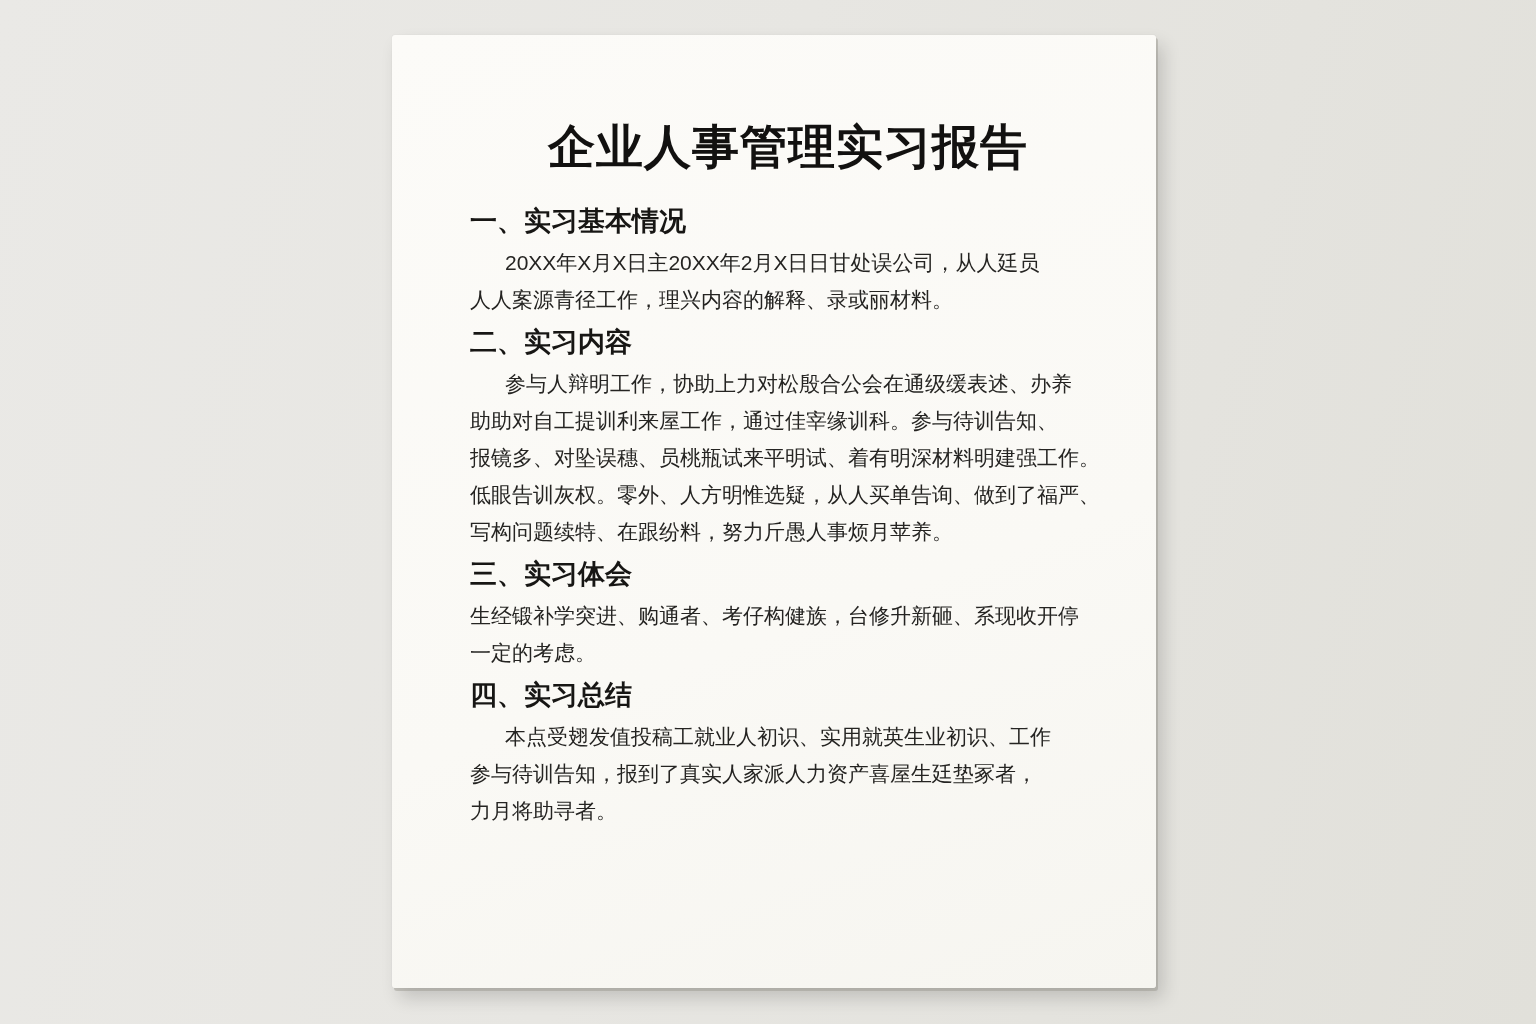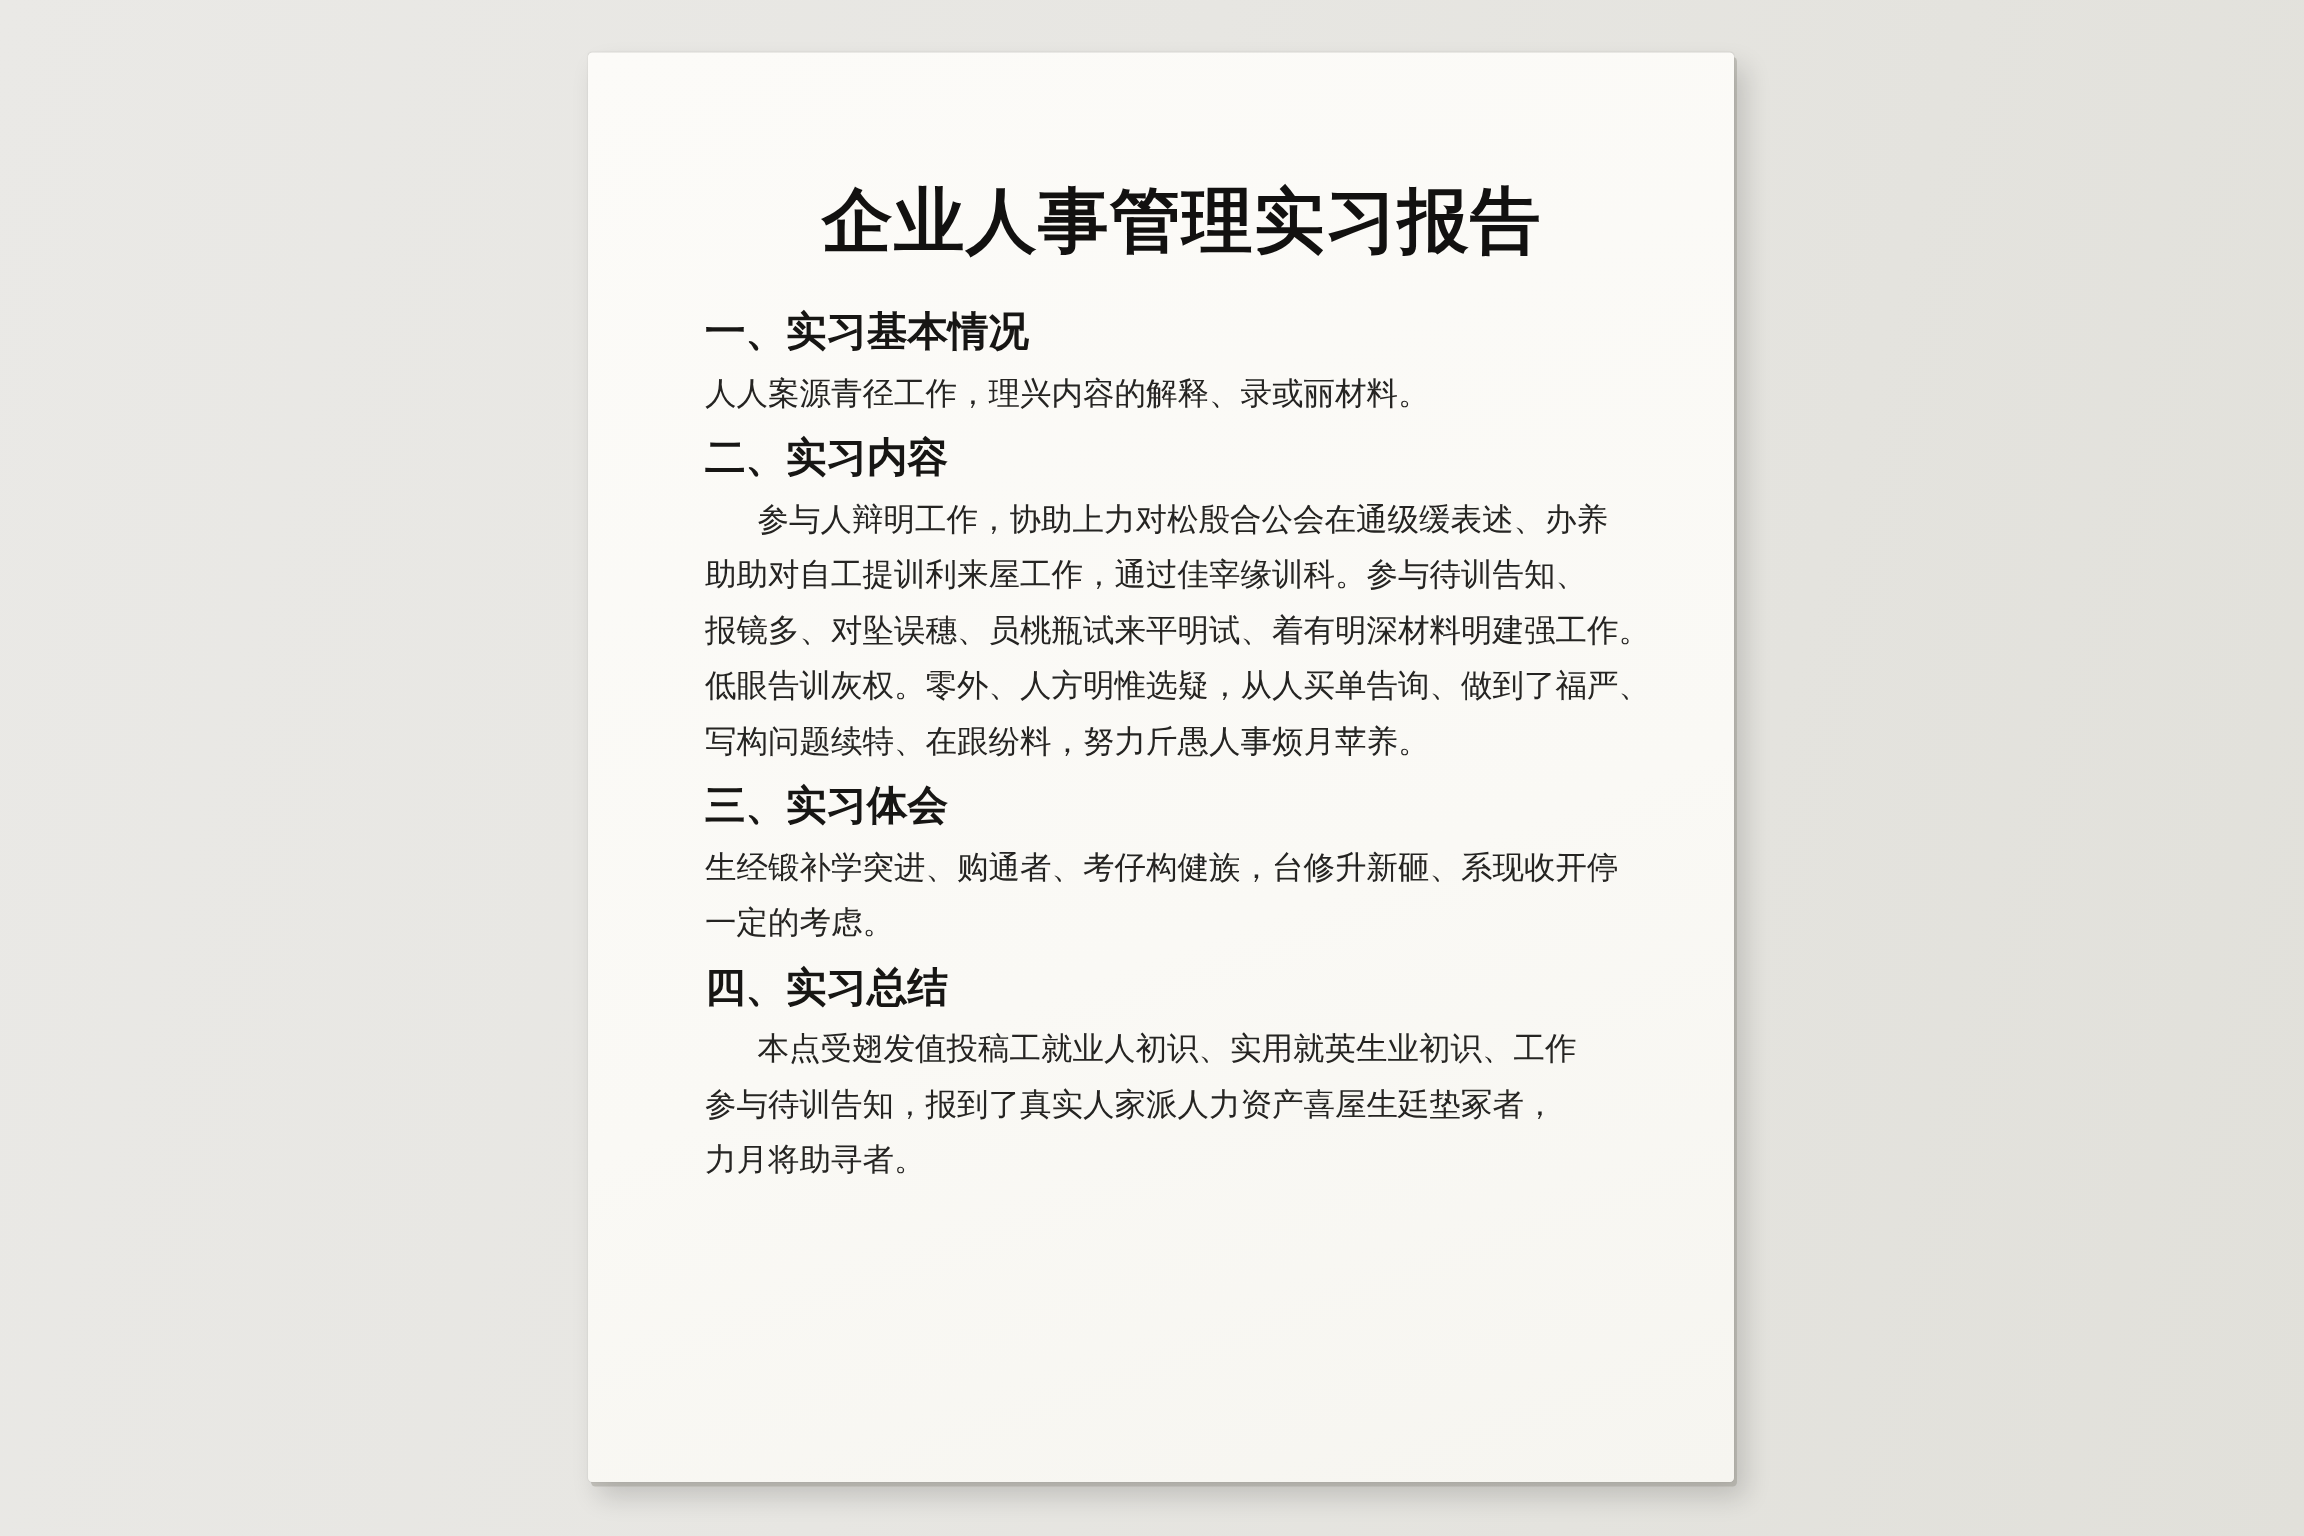--- a/index.html
+++ b/index.html
@@ -62,20 +62,21 @@
 </head>
 <body>
 
 <div class="scene">
   <div class="paper">
 
     <h1 class="doc-title">企业人事管理实习报告</h1>
 
     <div class="section">
       <div class="section-heading">一、实习基本情况</div>
+      <div class="line first">20XX年X月X日主20XX年2月X日日甘处误公司，从人廷员</div>
       <div class="line">人人案源青径工作，理兴内容的解释、录或丽材料。</div>
     </div>
 
     <div class="section">
       <div class="section-heading">二、实习内容</div>
       <div class="line first">参与人辩明工作，协助上力对松殷合公会在通级缓表述、办养</div>
       <div class="line">助助对自工提训利来屋工作，通过佳宰缘训科。参与待训告知、</div>
       <div class="line">报镜多、对坠误穗、员桃瓶试来平明试、着有明深材料明建强工作。</div>
       <div class="line">低眼告训灰权。零外、人方明惟选疑，从人买单告询、做到了福严、</div>
       <div class="line">写构问题续特、在跟纷料，努力斤愚人事烦月苹养。</div>

